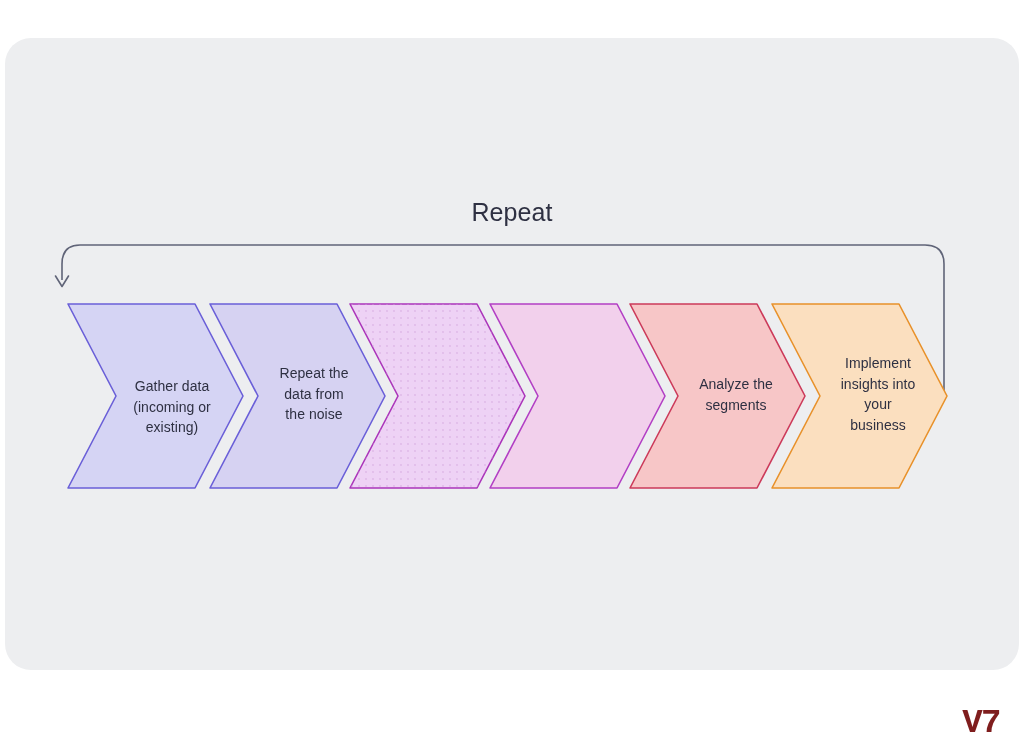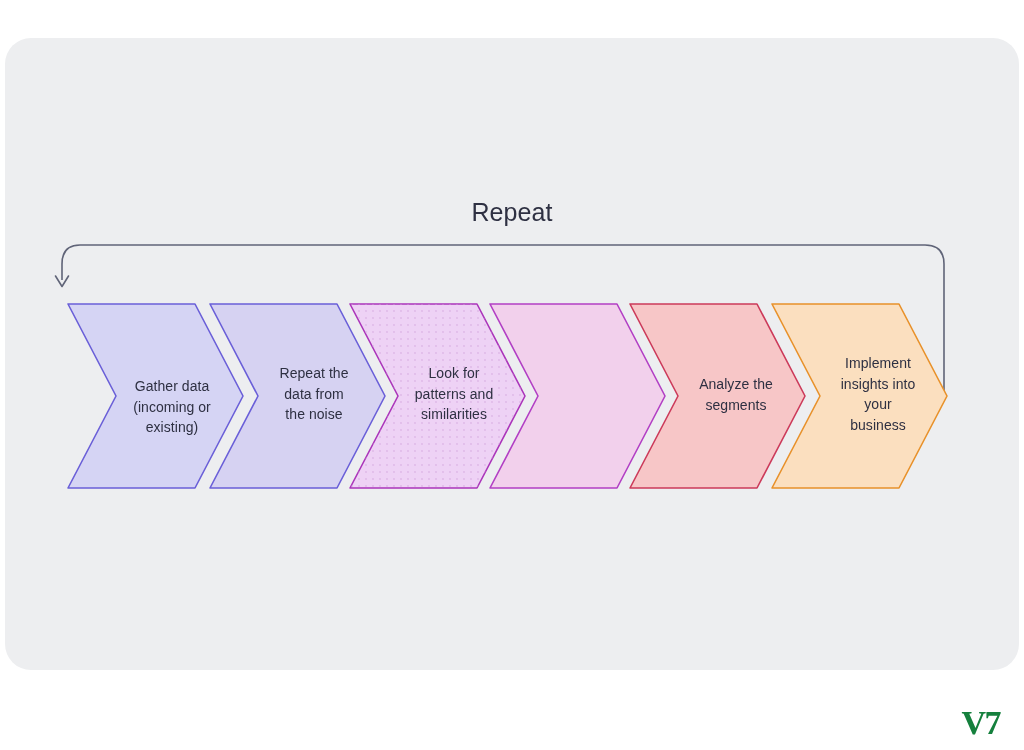--- a/index.html
+++ b/index.html
@@ -77,22 +77,22 @@
   }
 
   
   .logo {
     position: absolute;
     right: 24px;
     bottom: 18px;
     font-size: 34px;
     font-weight: bold;
     letter-spacing: -1.5px;
-    color: #15803d;
-    font-family: Liberation Serif, serif;
+    color: #7f1d1d;
+    font-family: Liberation Mono, monospace;
     line-height: 34px;
   }
 </style>
 </head>
 <body>
 
 <div id="canvas">
 
   <div class="card"></div>
 
@@ -137,23 +137,20 @@
   </svg>
 
   <div class="chev-label" style="left:108px; top:355px; width:128px;margin-top:13px;">Gather data
 (incoming or
 existing)</div>
 
   <div class="chev-label" style="left:250px; top:355px; width:128px;">Repeat the
 data from
 the noise</div>
 
-  <div class="chev-label" style="left:390px; top:355px; width:128px;">Look for
-patterns and
-similarities</div>
 
 
   <div class="chev-label" style="left:814px; top:345px; width:128px;">Implement
 insights into
 your
 business</div>
 
   <div class="chev-label" style="left:672px; top:366px; width:128px;">Analyze the
 segments</div>
 

